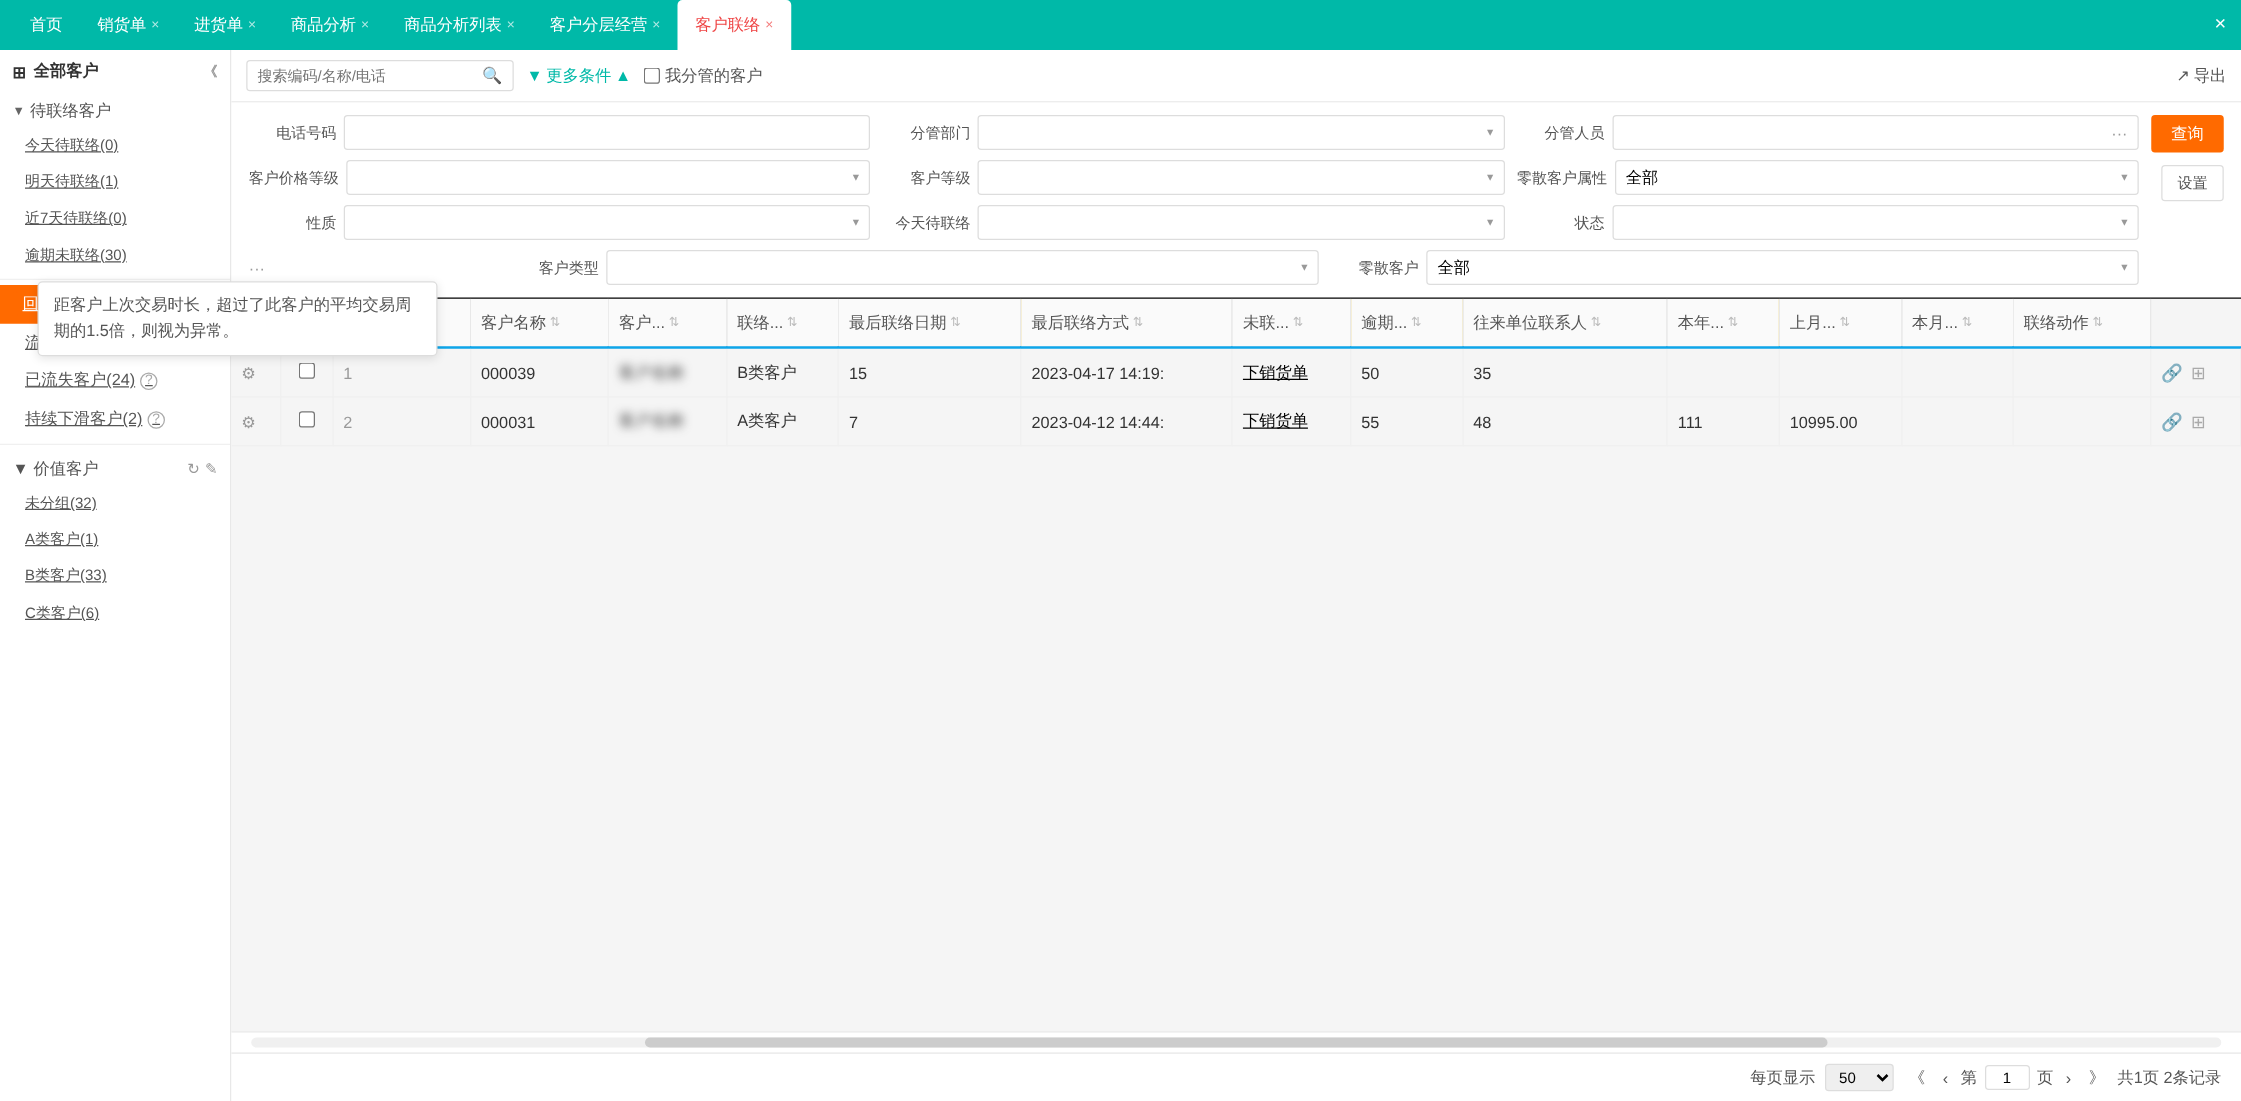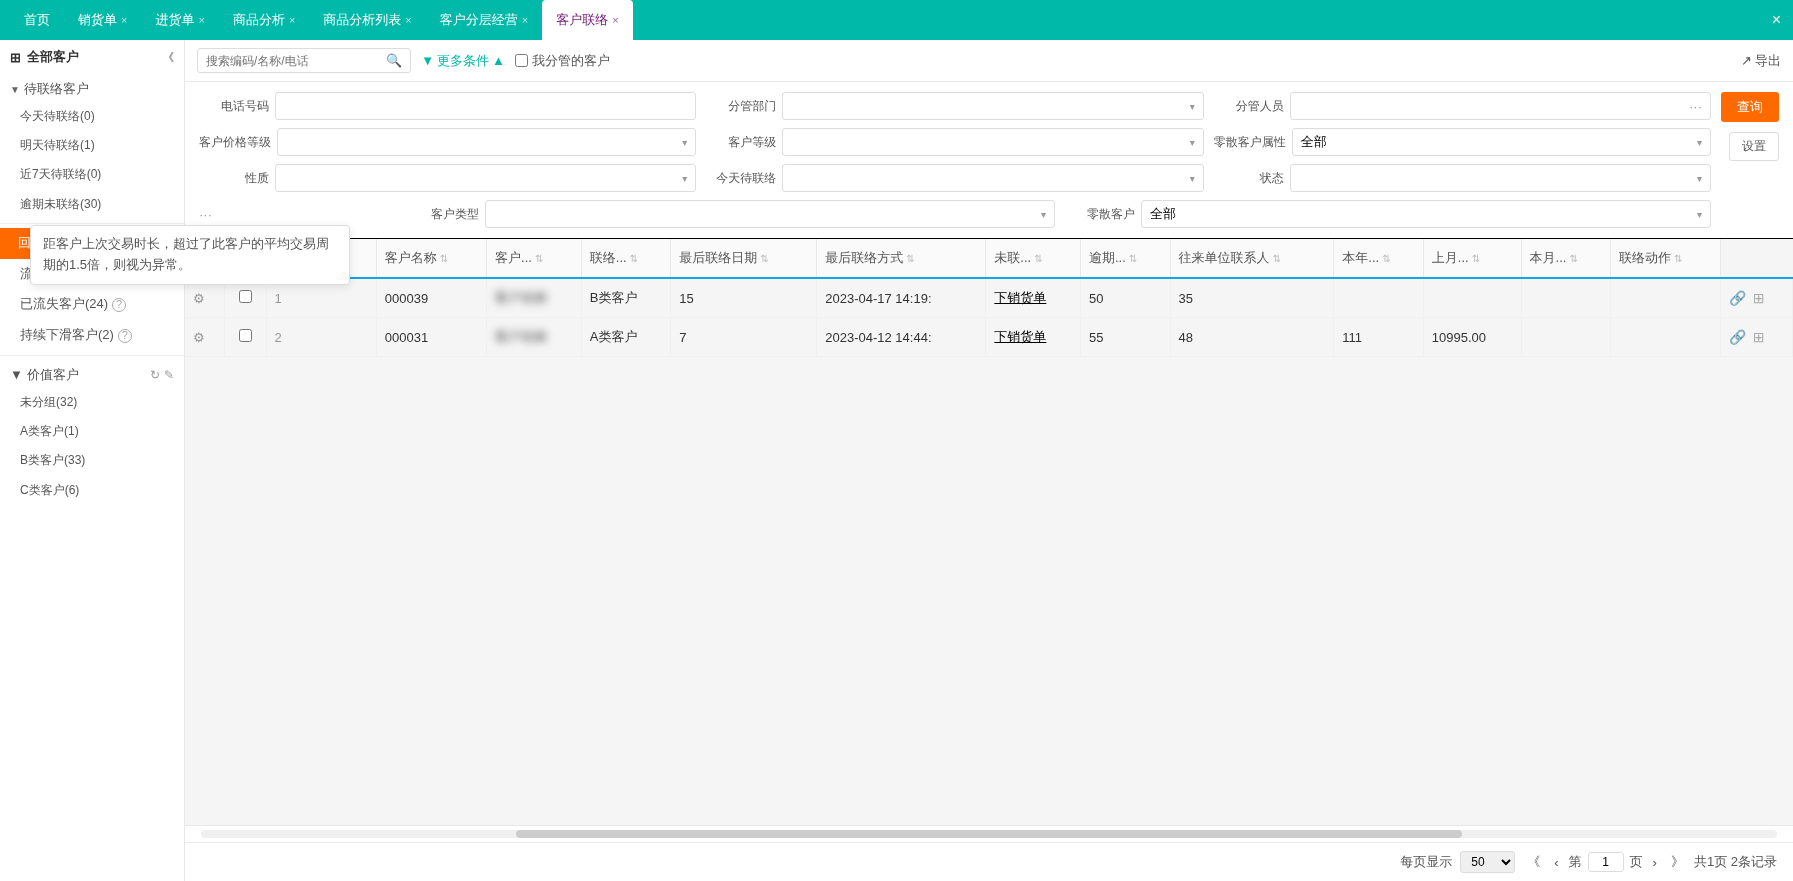--- a/index.html
+++ b/index.html
@@ -9,21 +9,21 @@
     .top-nav {
       display: flex; align-items: center;
       background: #00b9a8; height: 40px; padding: 0 10px;
       position: relative;
     }
     .top-nav .nav-item {
       color: #fff; padding: 0 14px; height: 40px; line-height: 40px;
       cursor: pointer; display: flex; align-items: center; gap: 4px;
       font-size: 13px; white-space: nowrap;
     }
-    .top-nav .nav-item.active { background: #fff; color: #701a75; border-radius: 4px 4px 0 0; }
+    .top-nav .nav-item.active { background: #fff; color: #ef4444; border-radius: 4px 4px 0 0; }
     .top-nav .nav-item .close-x { font-size: 11px; opacity: 0.7; }
     .top-nav .close-right { position: absolute; right: 12px; top: 50%; transform: translateY(-50%); color: #fff; cursor: pointer; font-size: 16px; }
 
     
     .main-layout { display: flex; height: calc(881px - 40px); }
 
     
     .sidebar {
       width: 185px; background: #fff; border-right: 1px solid #e8e8e8;
       display: flex; flex-direction: column; flex-shrink: 0;
@@ -47,21 +47,21 @@
     .sidebar-section-header .collapse-icon { color: #999; font-size: 11px; cursor: pointer; }
 
     .sidebar-group-title {
       display: flex; align-items: center; padding: 6px 10px 4px;
       font-size: 12px; color: #555; gap: 4px; cursor: pointer;
     }
     .sidebar-group-title .triangle { font-size: 10px; color: #666; }
 
     .sidebar-item {
       padding: 5px 10px 5px 20px; font-size: 12px; color: #555;
-      cursor: pointer; line-height: 1.6;
+      cursor: pointer; line-height: 1.6; text-decoration: underline;
     }
     .sidebar-item.active-left { background: #ff6a00; color: #fff; }
 
     .sidebar-divider { height: 1px; background: #f0f0f0; margin: 4px 0; }
 
     .sidebar-value-group {
       display: flex; align-items: center; padding: 6px 10px 4px;
       font-size: 12px; color: #555; gap: 4px; cursor: pointer;
       justify-content: space-between;
     }

